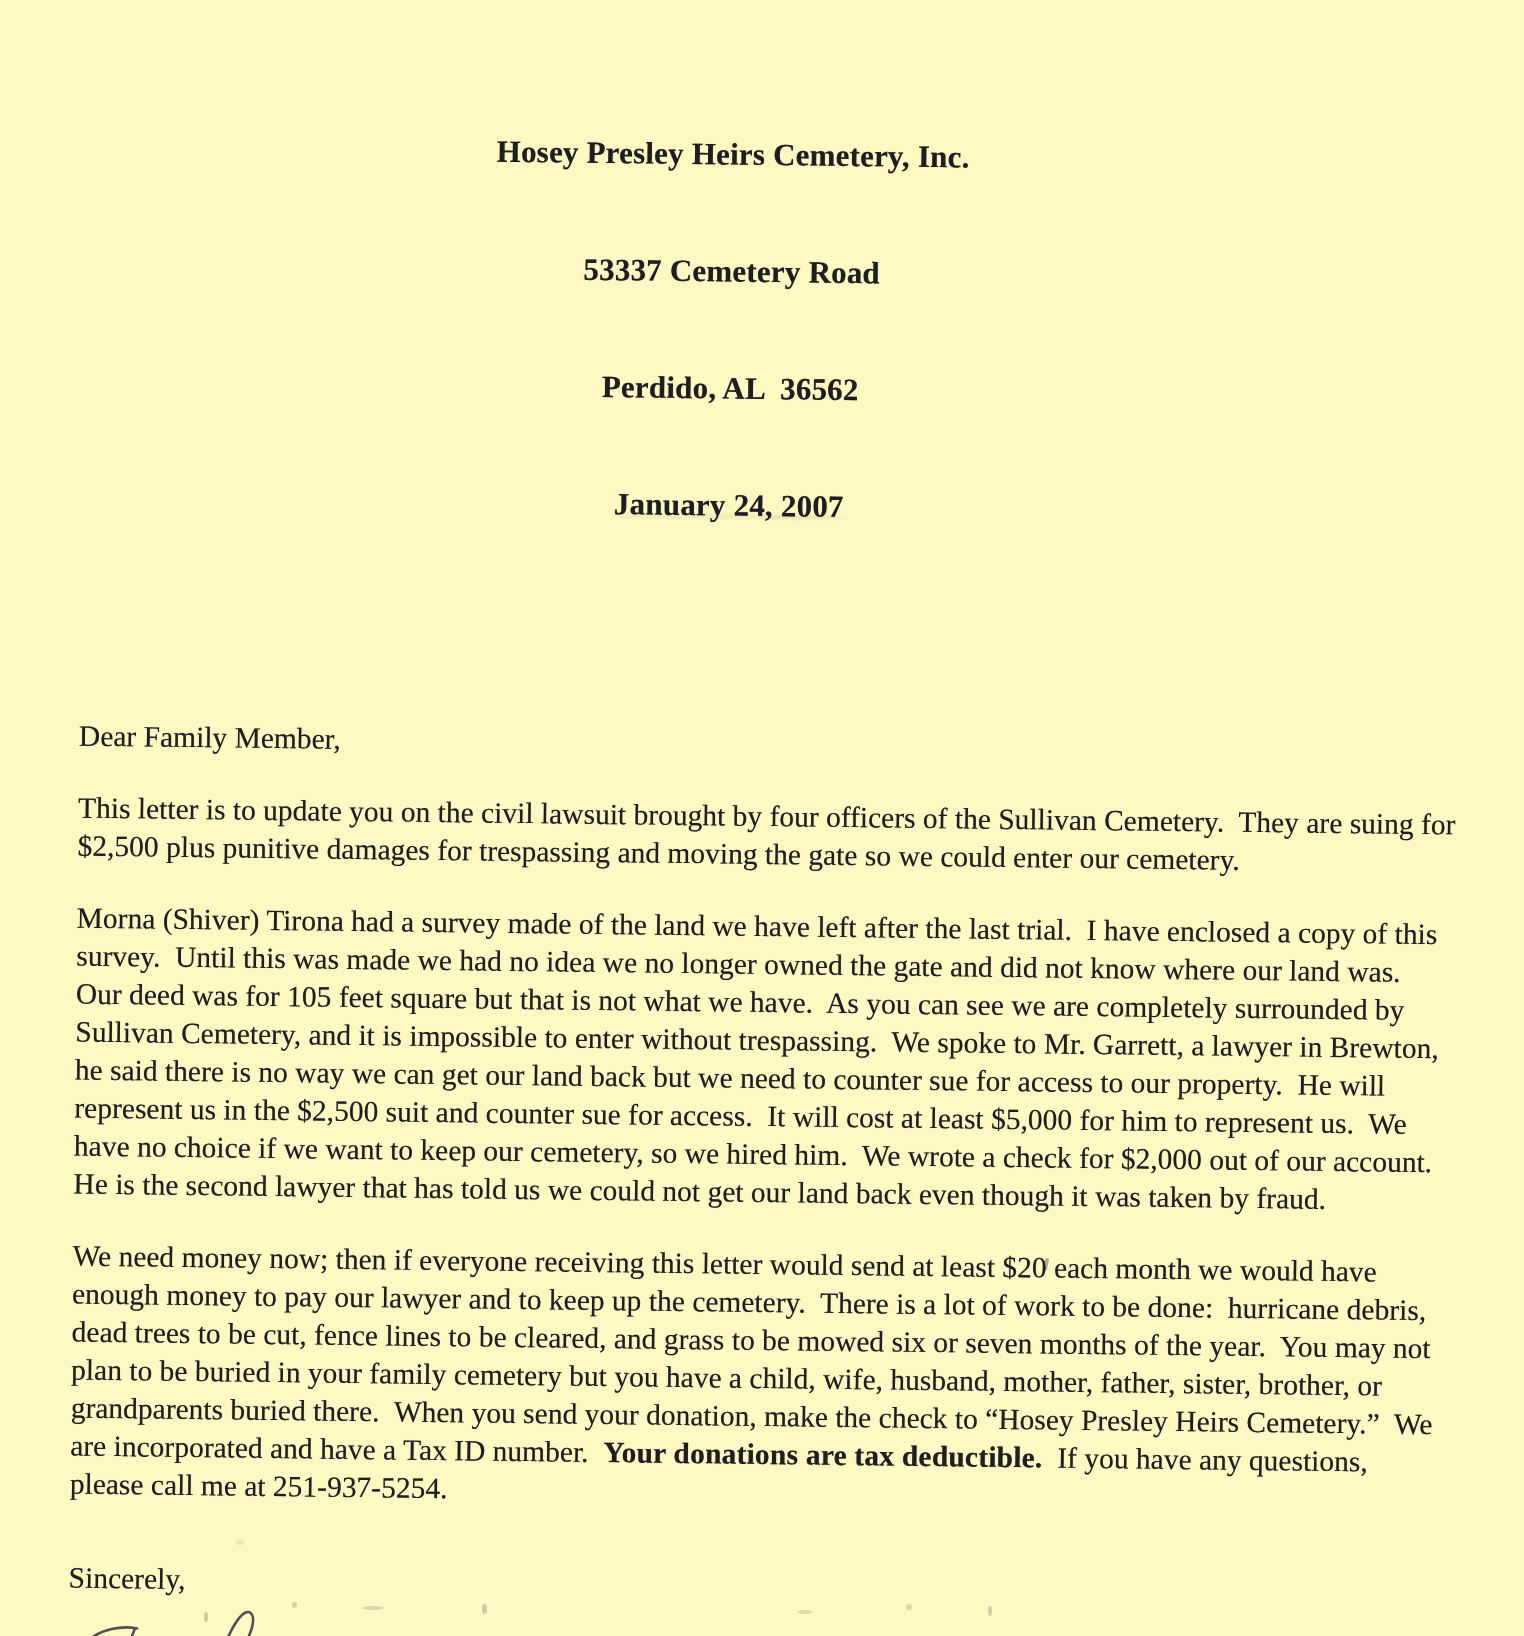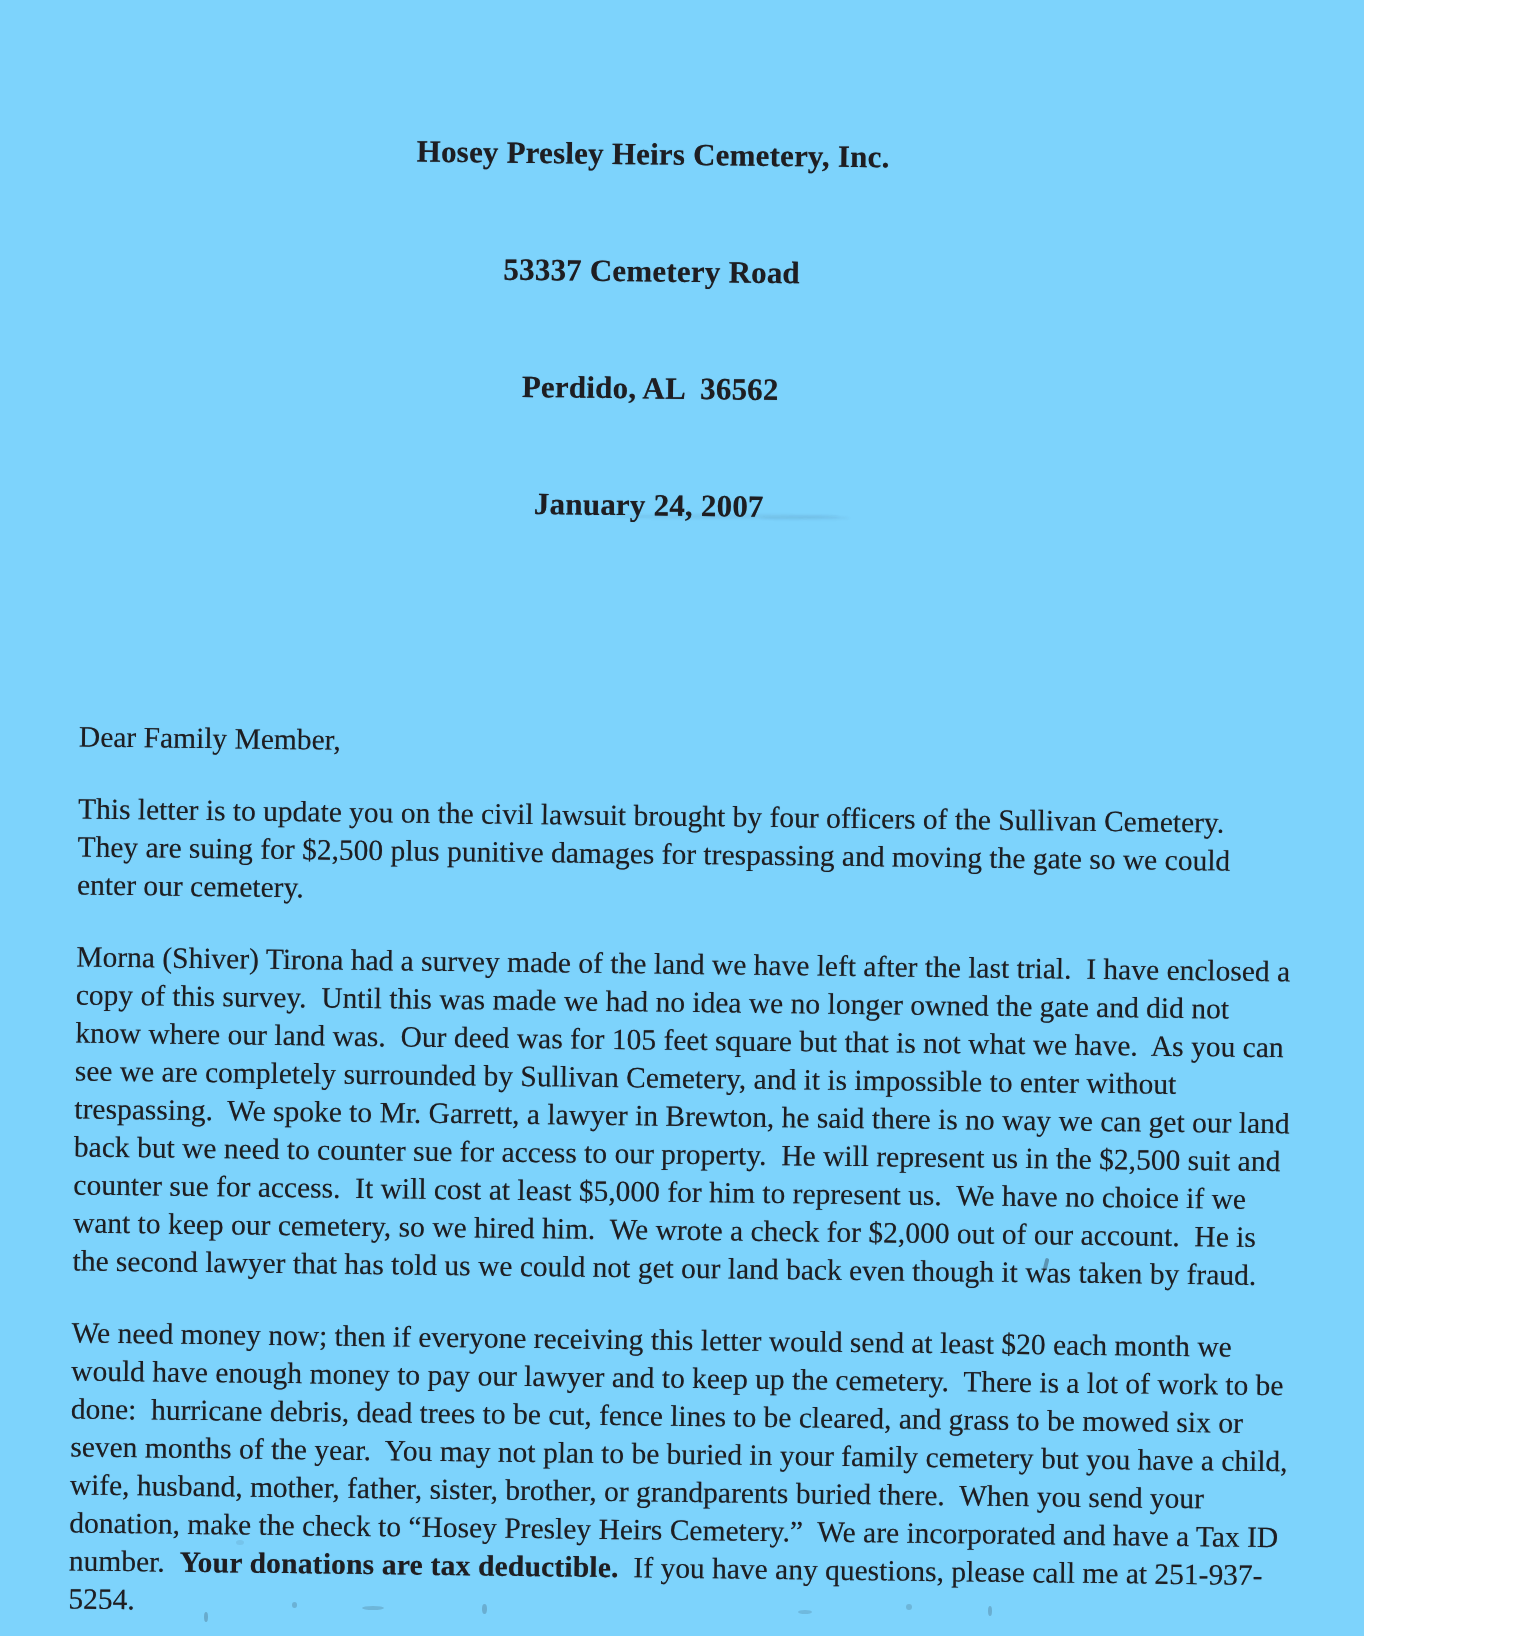--- a/index.html
+++ b/index.html
@@ -2,23 +2,23 @@
 <html><head>
 <meta charset="utf-8">
 <style>
   html, body {
     margin: 0;
     padding: 0;
     background: #ffffff;
   }
   .page {
     position: relative;
-    width: 1364px;
+    width: 1524px;
     height: 1636px;
-    background: #7dd3fc;
+    background: #fef9c3;
     overflow: hidden;
     font-family: "Liberation Serif", "DejaVu Serif", serif;
     color: #1e1e22;
   }
   .letter {
     position: absolute;
     inset: 0;
     transform: rotate(0.7deg);
     transform-origin: 45% 0%;
     text-shadow: 0 0 0.7px rgba(25,25,30,0.55);

